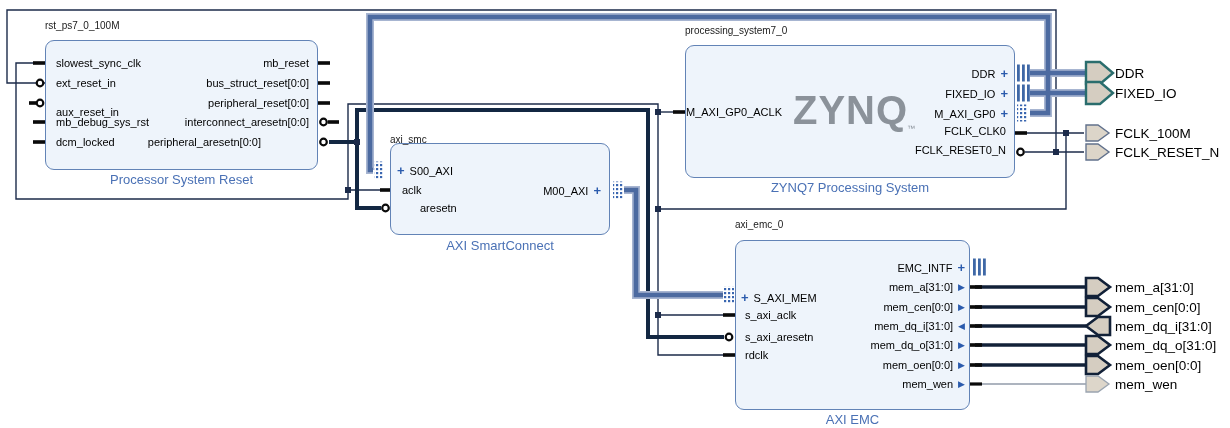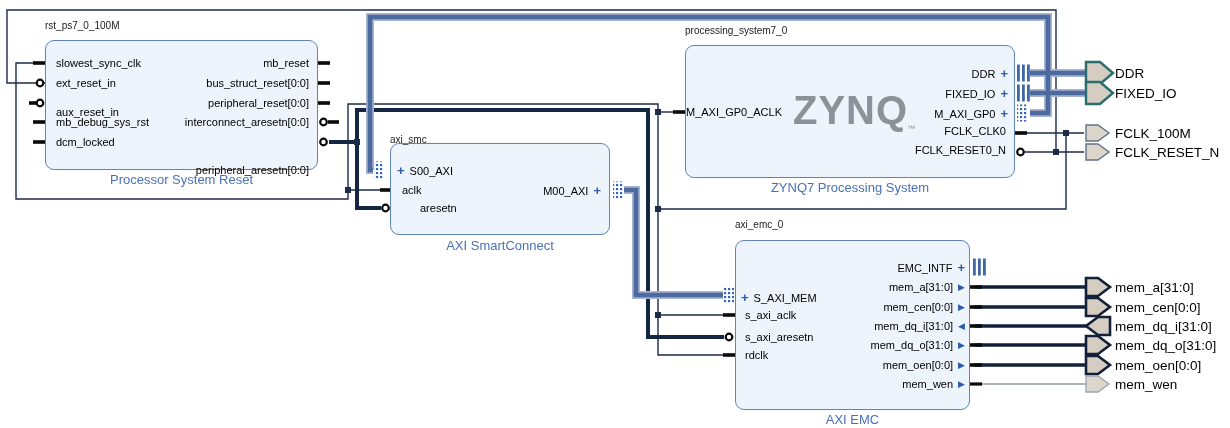--- a/index.html
+++ b/index.html
@@ -177,21 +177,21 @@
   <div class="blk-label" style="left:45px;top:172px;width:273px;">Processor System Reset</div>
   <div class="pl" style="left:56px;top:63px;">slowest_sync_clk</div>
   <div class="pl" style="left:56px;top:83px;">ext_reset_in</div>
   <div class="pl" style="left:56px;top:103px;margin-top:9px;">aux_reset_in</div>
   <div class="pl" style="left:56px;top:122px;">mb_debug_sys_rst</div>
   <div class="pl" style="left:56px;top:142px;">dcm_locked</div>
   <div class="pr" style="right:921px;top:63px;">mb_reset</div>
   <div class="pr" style="right:921px;top:83px;">bus_struct_reset[0:0]</div>
   <div class="pr" style="right:921px;top:103px;">peripheral_reset[0:0]</div>
   <div class="pr" style="right:921px;top:122px;">interconnect_aresetn[0:0]</div>
-  <div class="pr" style="right:921px;top:142px;margin-top:28px;">peripheral_aresetn[0:0]</div>
+  <div class="pr" style="right:969px;top:142px;">peripheral_aresetn[0:0]</div>
 
   <div class="blk-title" style="left:390px;top:134px;width:220px;">axi_smc</div>
   <div class="blk" style="left:390px;top:143px;width:220px;height:92px;"></div>
   <div class="blk-label" style="left:390px;top:238px;width:220px;">AXI SmartConnect</div>
   <div class="pl" style="left:397px;top:170px;">
     <span class="plus">+</span>
     <span>S00_AXI</span>
   </div>
   <div class="pl" style="left:402px;top:190px;">aclk</div>
   <div class="pl" style="left:420px;top:208px;">aresetn</div>

